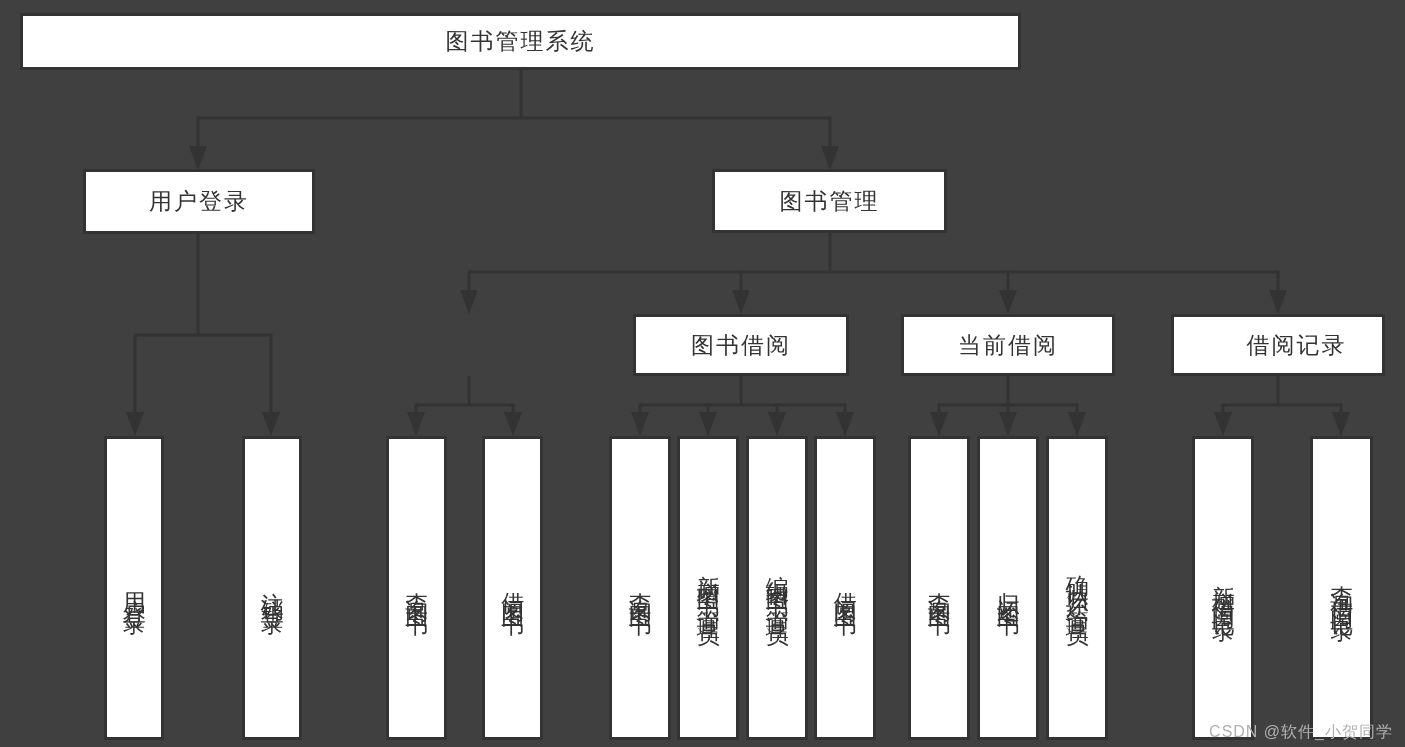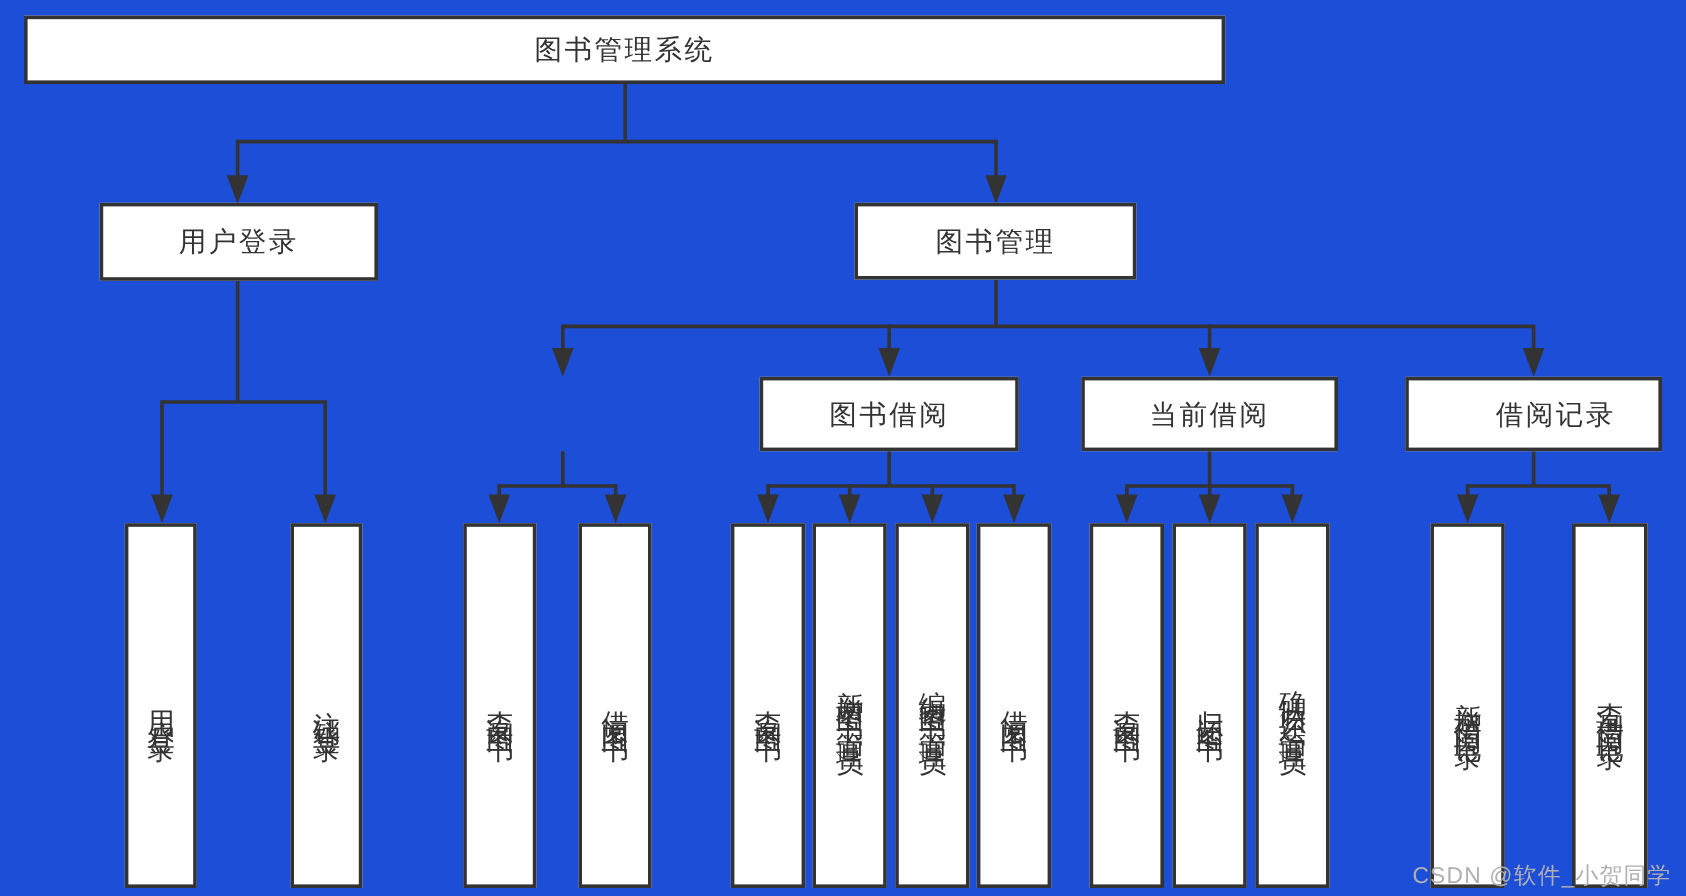--- a/index.html
+++ b/index.html
@@ -1,20 +1,20 @@
 <!DOCTYPE html>
 <html><head>
 <meta charset="utf-8">
 <style>
   html, body { margin: 0; padding: 0; background: #ffffff; }
   .stage {
     position: relative;
     width: 1405px;
     height: 747px;
-    background: #1d4ed8;
+    background: #404040;
     font-family: "Liberation Sans", sans-serif;
     color: #333333;
     overflow: hidden;
   }
   .connectors {
     position: absolute;
     left: 0; top: 0;
     width: 1405px; height: 747px;
     pointer-events: none;
   }
@@ -38,21 +38,21 @@
     text-orientation: mixed;
     letter-spacing: 7px;
     font-size: 23px;
     line-height: 1.1;
     white-space: nowrap;
   }
   .watermark {
     position: absolute;
     right: 12px;
     bottom: 4px;
-    font-size: 19px;
+    font-size: 16px;
     letter-spacing: 1px;
     color: #b0b0b0;
     z-index: 3;
   }
 </style>
 </head>
 <body>
 
 <div class="stage">
 

